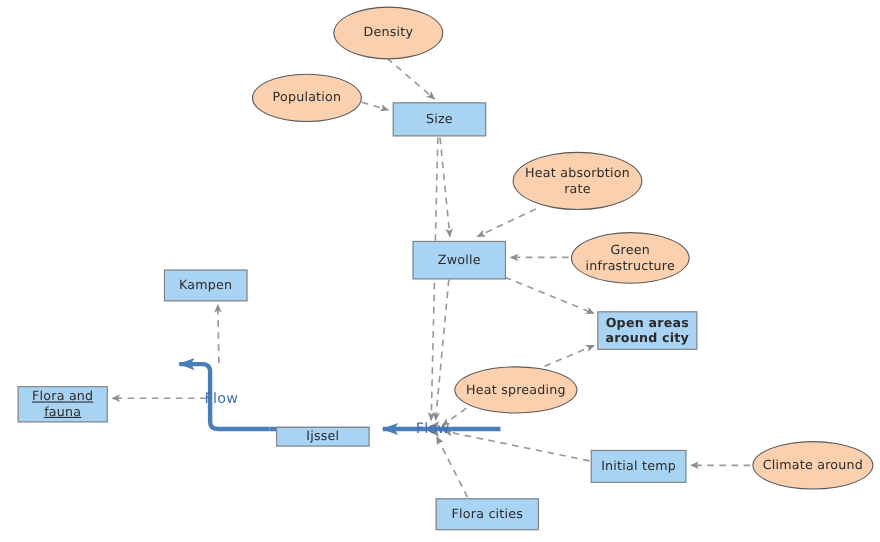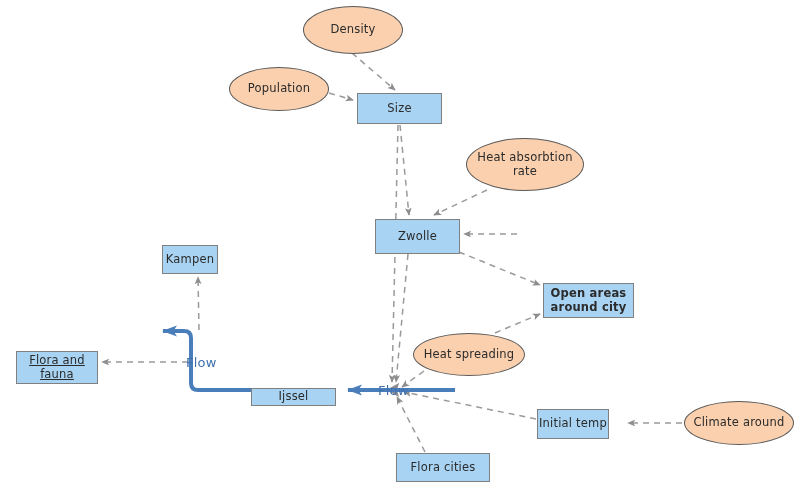--- a/index.html
+++ b/index.html
@@ -74,42 +74,45 @@
   </div>
 
   <div class="node box" style="left:357px;top:93px;width:85px;height:31px;">
     <span>Size</span>
   </div>
 
   <div class="node box" style="left:375px;top:219px;width:85px;height:35px;">
     <span>Zwolle</span>
   </div>
 
+  <div class="node ellipse" style="left:519px;top:211px;width:108px;height:47px;">
+    <span>Green infrastructure</span>
+  </div>
 
   <div class="node box" style="left:543px;top:283px;width:91px;height:35px;font-weight:bold;">
     <span>Open areas around city</span>
   </div>
 
-  <div class="node box" style="left:162px;top:245px;width:56px;height:29px;">
+  <div class="node box" style="left:149px;top:245px;width:76px;height:29px;">
     <span>Kampen</span>
   </div>
 
   <div class="node box" style="left:16px;top:351px;width:82px;height:33px;text-decoration:underline;">
     <span>Flora and fauna</span>
   </div>
 
   <div class="node ellipse" style="left:413px;top:333px;width:112px;height:43px;">
     <span>Heat spreading</span>
   </div>
 
   <div class="node box" style="left:251px;top:388px;width:85px;height:18px;">
     <span>Ijssel</span>
   </div>
 
-  <div class="node box" style="left:537px;top:409px;width:72px;height:30px;">
+  <div class="node box" style="left:537px;top:409px;width:87px;height:30px;">
     <span>Initial temp</span>
   </div>
 
   <div class="node ellipse" style="left:684px;top:401px;width:110px;height:44px;">
     <span>Climate around</span>
   </div>
 
   <div class="node box" style="left:396px;top:453px;width:94px;height:29px;">
     <span>Flora cities</span>
   </div>

